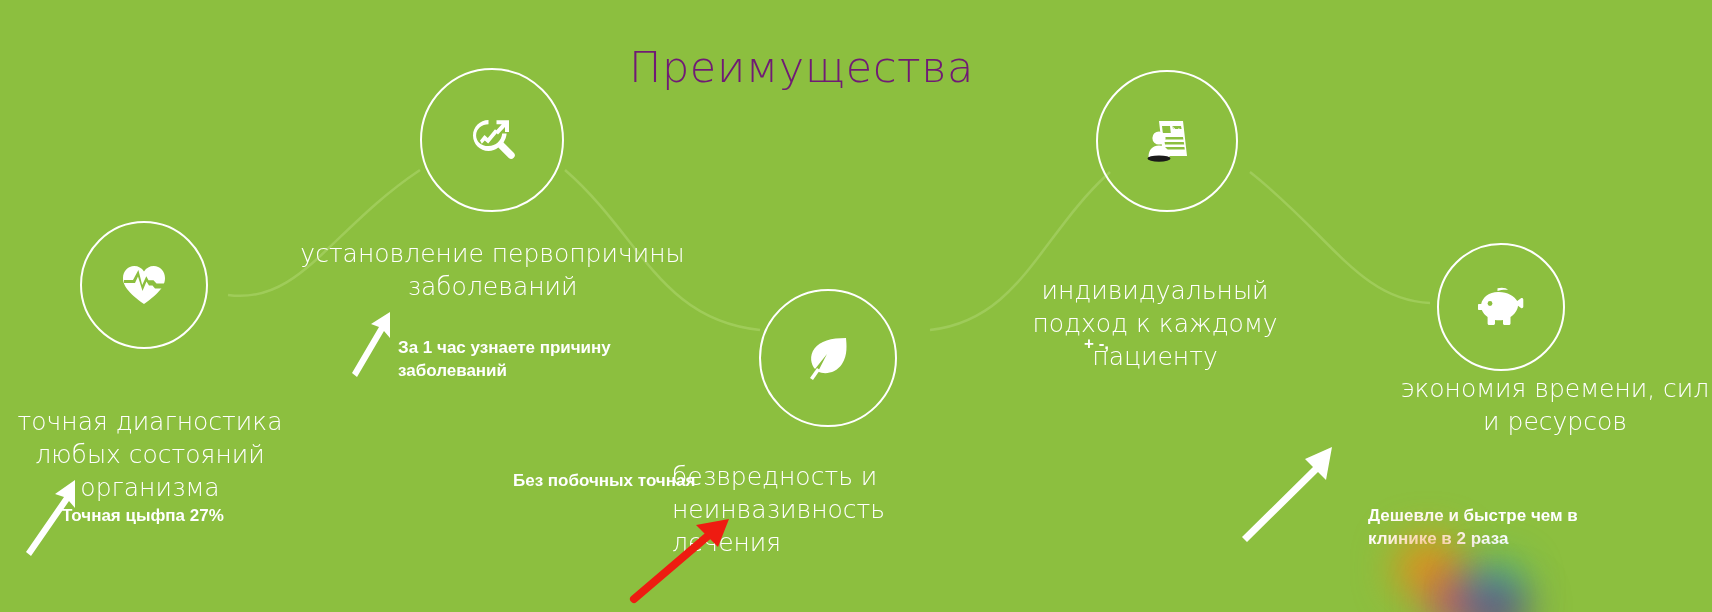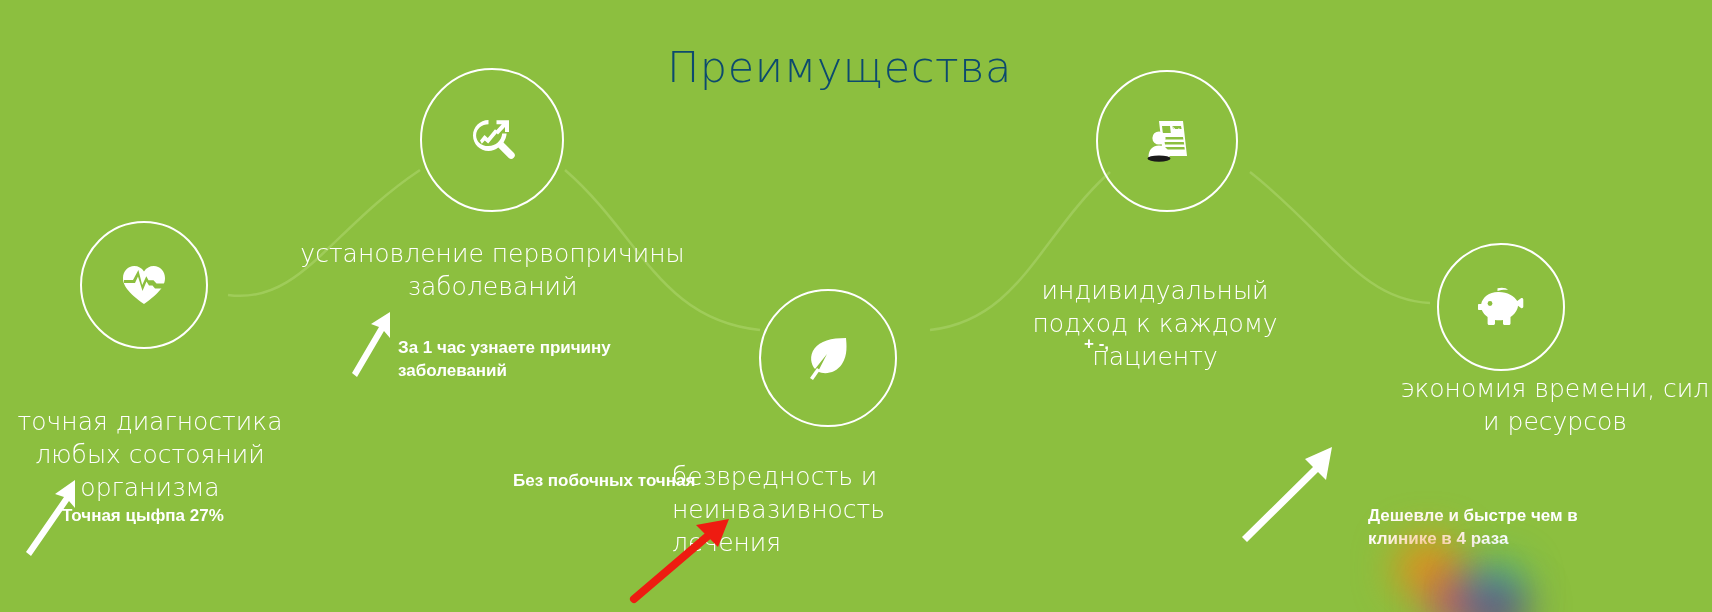--- a/index.html
+++ b/index.html
@@ -19,25 +19,25 @@
   }
   #bg-svg, #fx-svg {
     position: absolute;
     left: 0; top: 0;
     width: 1712px;
     height: 612px;
     pointer-events: none;
   }
   .page-title {
     position: absolute;
-    left: 612px;
+    left: 629px;
     top: 42px;
     width: 400px;
-    text-align: right;
-    color: #0c4a6e;
+    text-align: left;
+    color: #701a75;
     font-size: 43px;
     font-weight: 300;
     letter-spacing: 0.6px;
     font-family: "DejaVu Sans", sans-serif;
     white-space: nowrap;
   }
   .node {
     position: absolute;
   }
   .node-circle {
@@ -161,21 +161,21 @@
           <path fill="#ffffff" d="M20 5 C11 5 4.5 10.5 3.2 17 L1 17 C0.4 17 0 17.4 0 18 L0 22 C0 22.6 0.4 23 1 23 L3.8 23 C5 26 7 28.3 9.6 30 L9.6 36.5 C9.6 37.3 10.3 38 11 38 L15.5 38 C16.2 38 17 37.3 17 36.5 L17 33 C18.4 33.2 19.5 33.3 21 33.3 C22.4 33.3 23.7 33.2 25 33 L25 36.5 C25 37.3 25.7 38 26.5 38 L31 38 C31.8 38 32.5 37.3 32.5 36.5 L32.5 30 C36.6 27.3 39.6 23.3 40 18.8 L43 21 C44 21.7 45.3 21 45.3 19.8 L45.3 12.5 C45.3 11.2 44 10.5 43 11.2 L39.2 14 C36.4 9 29.5 5 21 5 Z"></path>
           <circle fill="#8cbf3f" cx="12" cy="16.5" r="2.4"></circle>
           <path fill="#ffffff" d="M19.5 1.2 C24 0 28.5 0.8 30 2.8 C27 2.4 22.5 2.8 19.5 4 Z"></path>
         </svg>
       </span>
     </div>
     <div class="node-label" style="left:1390px; top:372px; width:330px;">экономия времени, сил и ресурсов</div>
     <svg class="node" style="left:1234px; top:443px;" width="105" height="105" viewBox="0 0 105 105">
       <path fill="#ffffff" d="M98 4 L71 16 L79 24 L8 94 L13 99 L84 29 L92 37 Z"></path>
     </svg>
-    <div class="note" style="left:1368px; top:505px; width:240px;">Дешевле и быстре чем в клинике в 4 раза</div>
+    <div class="note" style="left:1368px; top:505px; width:240px;">Дешевле и быстре чем в клинике в 2 раза</div>
   </div>
 
   <div class="blob" style="left:1398px; top:540px; width:60px; height:55px; background:#f08a12;"></div>
   <div class="blob" style="left:1432px; top:578px; width:56px; height:46px; background:#d6317a;"></div>
   <div class="blob" style="left:1472px; top:568px; width:46px; height:42px; background:#10a5bb;"></div>
   <div class="blob" style="left:1468px; top:592px; width:58px; height:38px; background:#5b2d8e;"></div>
 
   <svg id="fx-svg" viewBox="0 0 1712 612">
     <g>
       <line x1="634" y1="599" x2="716" y2="529" stroke="#ee1b11" stroke-width="8" stroke-linecap="round"></line>

